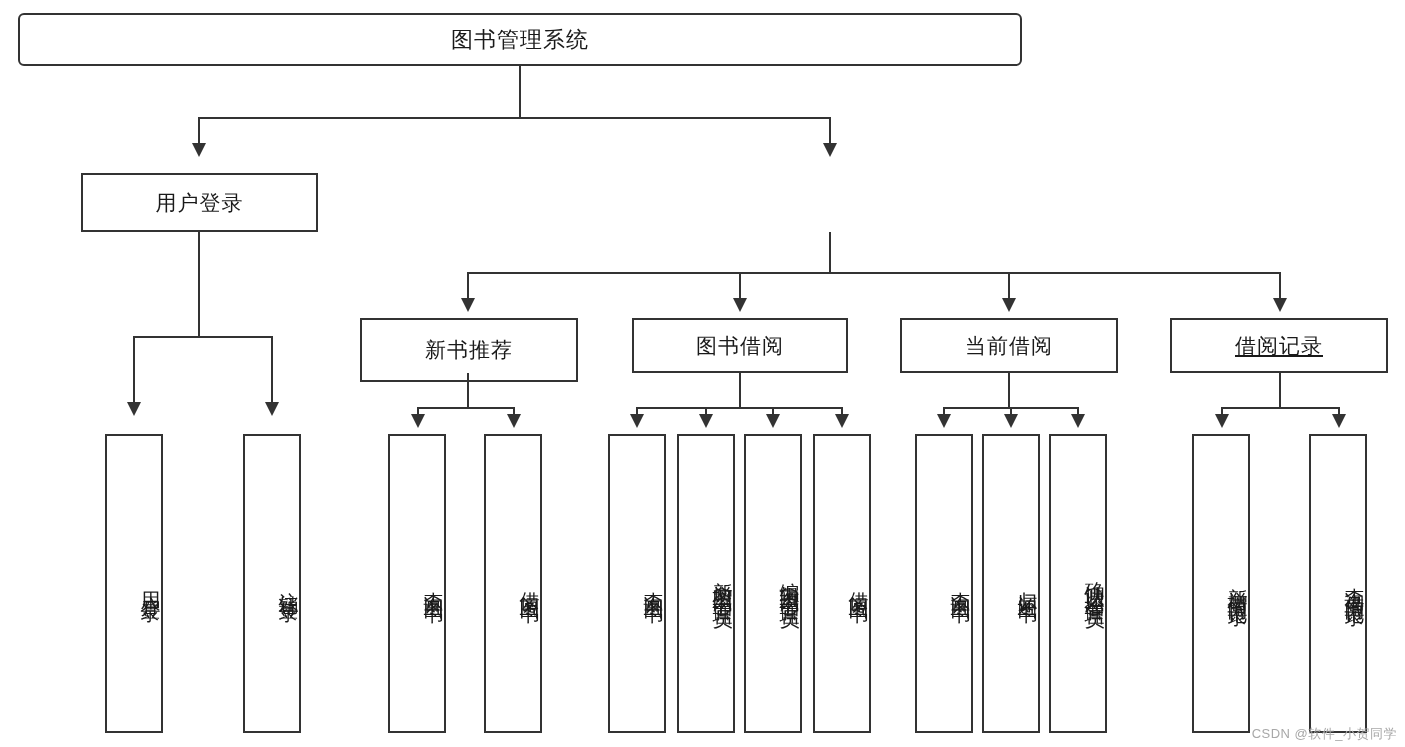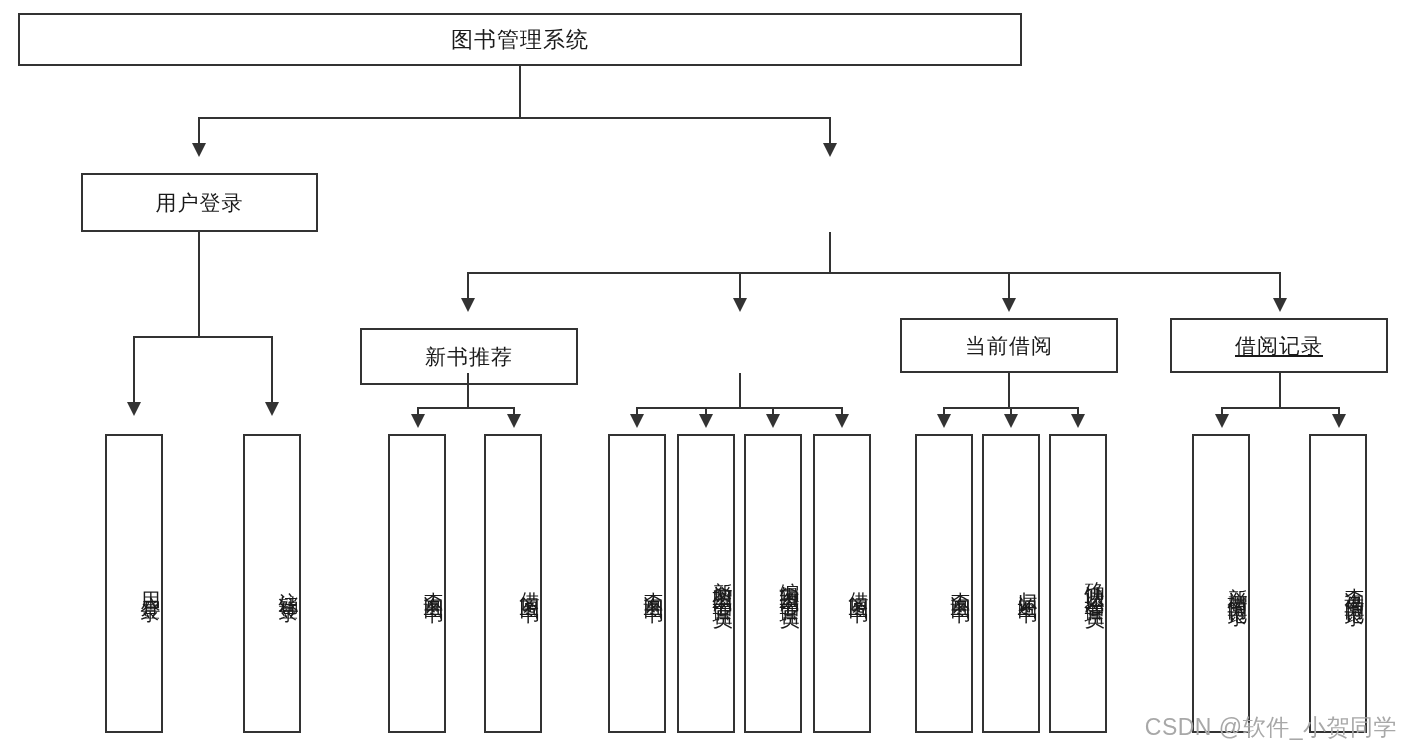--- a/index.html
+++ b/index.html
@@ -63,32 +63,32 @@
     height: 0;
     border-left: 7px solid transparent;
     border-right: 7px solid transparent;
     border-top: 14px solid #333333;
   }
   
   #watermark {
     position: absolute;
     right: 8px;
     bottom: 4px;
-    font-size: 23px;
+    font-size: 13px;
     color: #a8a8a8;
     white-space: nowrap;
     letter-spacing: 0.5px;
   }
 </style>
 </head>
 <body>
 
 <div id="canvas">
 
-  <div class="node root" style="left:18px; top:13px; width:1004px; height:53px;">图书管理系统</div>
+  <div class="node root" style="left:18px; top:13px; width:1004px; height:53px;border-radius:6px;">图书管理系统</div>
 
   <div class="vline" style="left:519px; top:66px; height:51px;"></div>
   <div class="hline" style="left:198px; top:117px; width:633px;"></div>
   <div class="vline" style="left:198px; top:117px; height:28px;"></div>
   <div class="arrow" style="left:192px; top:143px;"></div>
   <div class="vline" style="left:829px; top:117px; height:28px;"></div>
   <div class="arrow" style="left:823px; top:143px;"></div>
 
   <div class="node h" style="left:81px; top:173px; width:237px; height:59px;">用户登录</div>
 
@@ -103,21 +103,22 @@
   <div class="hline" style="left:467px; top:272px; width:812px;"></div>
   <div class="vline" style="left:467px; top:272px; height:28px;"></div>
   <div class="arrow" style="left:461px; top:298px;"></div>
   <div class="vline" style="left:739px; top:272px; height:28px;"></div>
   <div class="arrow" style="left:733px; top:298px;"></div>
   <div class="vline" style="left:1008px; top:272px; height:28px;"></div>
   <div class="arrow" style="left:1002px; top:298px;"></div>
   <div class="vline" style="left:1279px; top:272px; height:28px;"></div>
   <div class="arrow" style="left:1273px; top:298px;"></div>
 
-  <div class="node h" style="left:360px; top:328px; width:218px; height:57px;">新书推荐</div>
+  <div class="node h" style="left:360px; top:318px; width:218px; height:64px;">新书推荐</div>
+  <div class="node h" style="left:632px; top:318px; width:216px; height:55px;">图书借阅</div>
   <div class="node h" style="left:900px; top:318px; width:218px; height:55px;">当前借阅</div>
   <div class="node h" style="left:1170px; top:318px; width:218px; height:55px;text-decoration:underline;">借阅记录</div>
 
   <div class="vline" style="left:467px; top:373px; height:34px;"></div>
   <div class="hline" style="left:417px; top:407px; width:98px;"></div>
   <div class="vline" style="left:417px; top:407px; height:9px;"></div>
   <div class="arrow" style="left:411px; top:414px;"></div>
   <div class="vline" style="left:513px; top:407px; height:9px;"></div>
   <div class="arrow" style="left:507px; top:414px;"></div>
 

